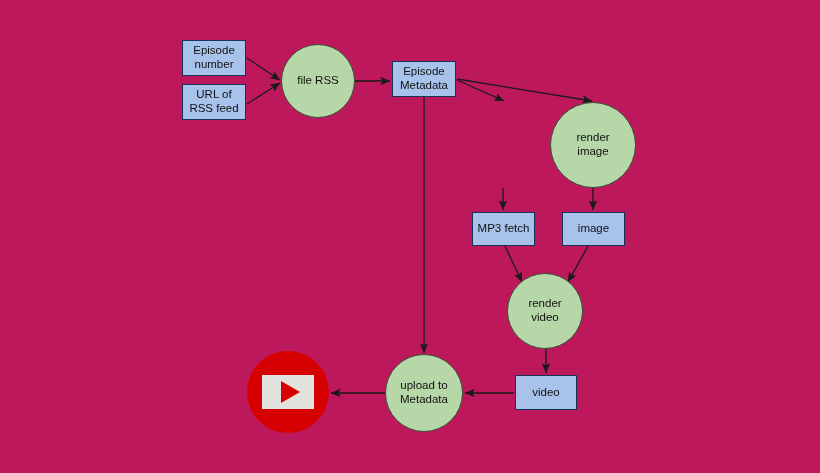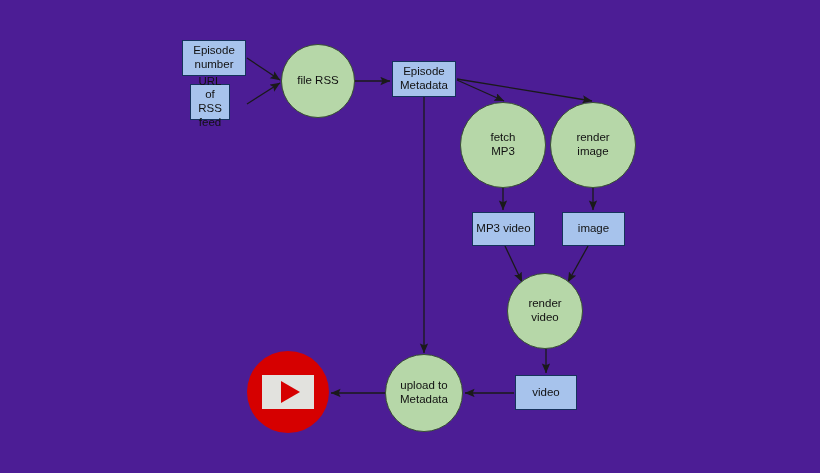--- a/index.html
+++ b/index.html
@@ -11,21 +11,21 @@
     width: 820px;
     height: 473px;
     background: #f4f4f4;
     font-family: "Liberation Sans", sans-serif;
     overflow: hidden;
   }
   #canvas {
     position: relative;
     width: 820px;
     height: 473px;
-    background: #4c1d95;
+    background: #be185d;
   }
   #edges {
     position: absolute;
     left: 0;
     top: 0;
     width: 820px;
     height: 473px;
     pointer-events: none;
   }
   .node {
@@ -105,46 +105,42 @@
         <path d="M 514,393 L 465,393" marker-end="url(#arrowhead)"></path>
         <path d="M 385,393 L 331,393" marker-end="url(#arrowhead)"></path>
       </g>
   </svg>
 
   <div class="node node-box" style="left: 182px; top: 40px; width: 64px; height: 36px;">
     <span class="node-label">Episode
 number</span>
   </div>
 
-  <div class="node node-box" style="left: 190px; top: 84px; width: 40px; height: 36px;">
+  <div class="node node-box" style="left: 182px; top: 84px; width: 64px; height: 36px;">
     <span class="node-label">URL of
 RSS feed</span>
   </div>
 
   <div class="node node-circle" style="left: 281px; top: 44px; width: 74px; height: 74px;">
     <span class="node-label">file RSS</span>
   </div>
 
   <div class="node node-box" style="left: 392px; top: 61px; width: 64px; height: 36px;">
     <span class="node-label">Episode
 Metadata</span>
   </div>
 
-  <div class="node node-circle" style="left: 460px; top: 102px; width: 86px; height: 86px;">
-    <span class="node-label">fetch
-MP3</span>
-  </div>
 
   <div class="node node-circle" style="left: 550px; top: 102px; width: 86px; height: 86px;">
     <span class="node-label">render
 image</span>
   </div>
 
   <div class="node node-box" style="left: 472px; top: 212px; width: 63px; height: 34px;">
-    <span class="node-label">MP3 video</span>
+    <span class="node-label">MP3 fetch</span>
   </div>
 
   <div class="node node-box" style="left: 562px; top: 212px; width: 63px; height: 34px;">
     <span class="node-label">image</span>
   </div>
 
   <div class="node node-circle" style="left: 507px; top: 273px; width: 76px; height: 76px;">
     <span class="node-label">render
 video</span>
   </div>

